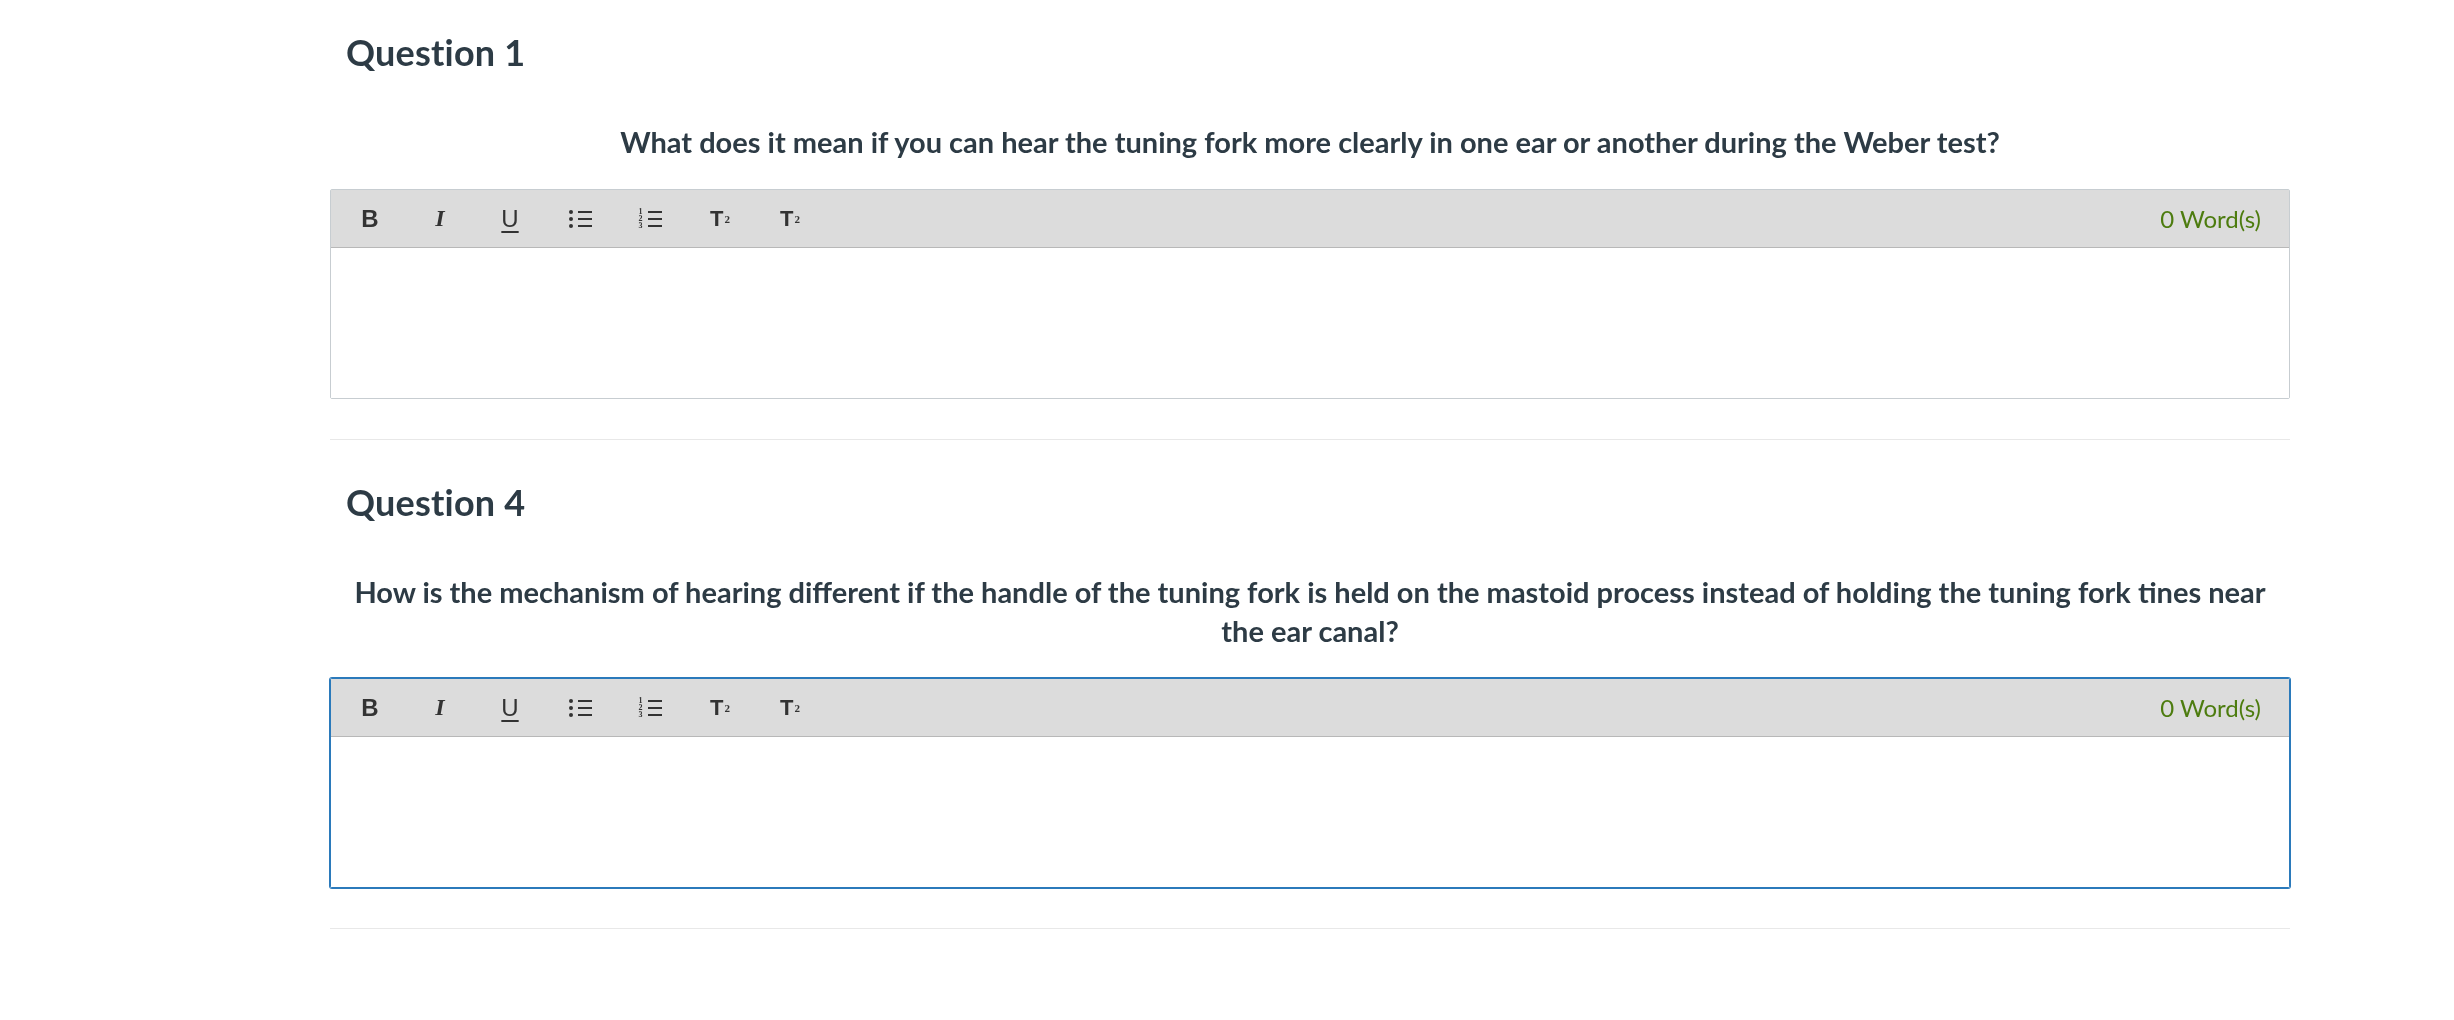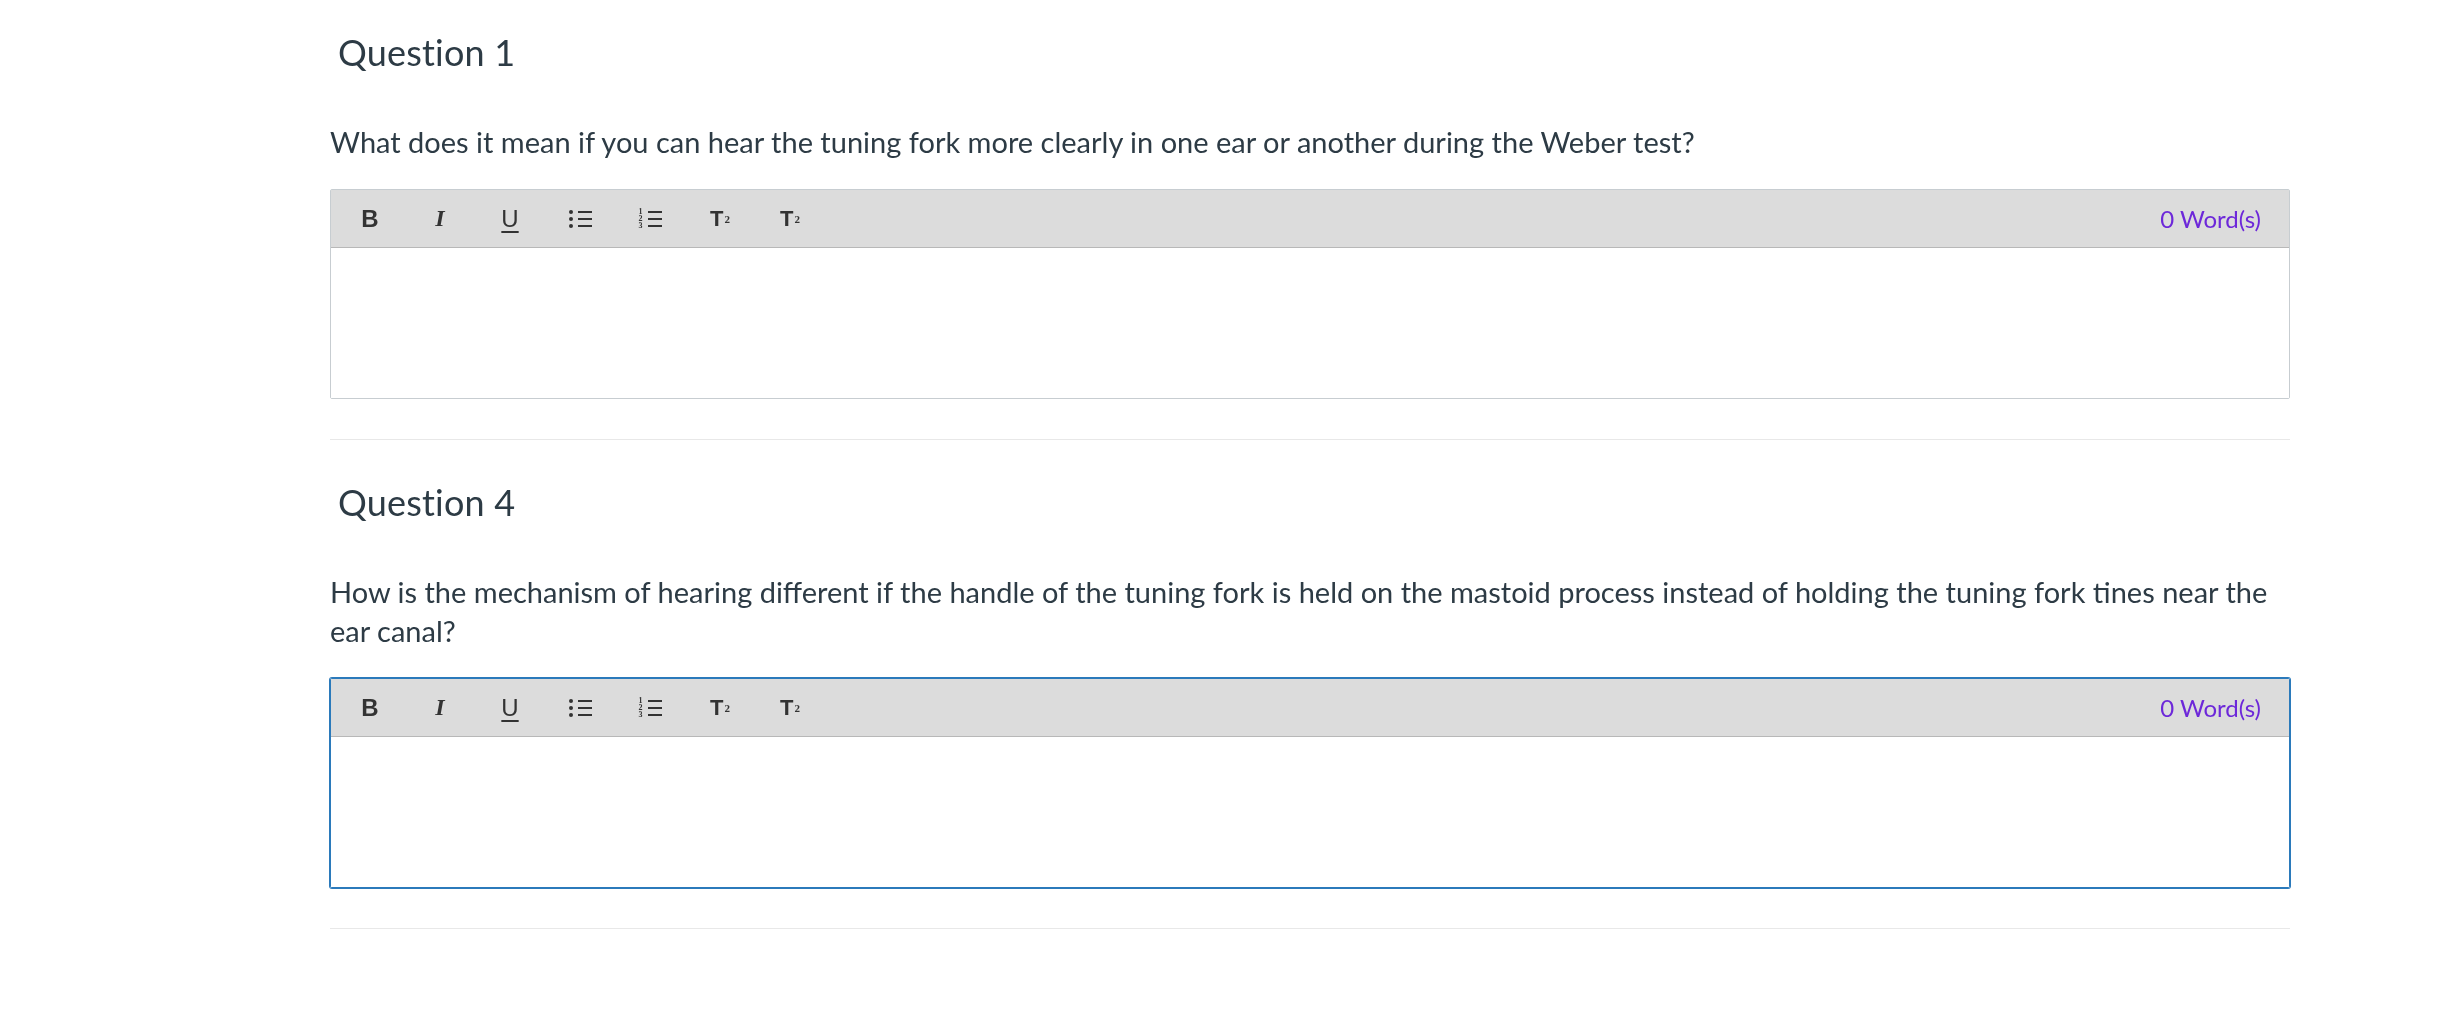--- a/index.html
+++ b/index.html
@@ -18,31 +18,32 @@
     margin-left: 330px;
     width: 1960px;
   }
   .question-block {
     padding-bottom: 40px;
     border-bottom: 1px solid #e8e8e8;
     margin-bottom: 40px;
   }
   .question-title {
     font-size: 36px;
-    font-weight: 400;
-    color: #2d3b45;
-    margin: 0 0 48px 8px;
+    font-weight: 700;
+    color: #2d3b45;
+    margin: 0 0 48px 16px;
     letter-spacing: 0.2px;
   }
   .question-prompt {
     font-size: 29px;
-    font-weight: 400;
+    font-weight: 700;
     color: #2d3b45;
     line-height: 1.35;
     margin: 0 0 28px 0;
+    text-align: center;
   }
   .editor {
     border: 1px solid #c7cdd1;
     border-radius: 2px;
   }
   .editor.focused {
     border-color: #2b7abb;
     box-shadow: 0 0 0 1px #2b7abb;
   }
   .toolbar {
@@ -72,21 +73,21 @@
   .tbtn .sub { font-size: 11px; vertical-align: sub; margin-left: 1px; font-weight: 700; }
   .tbtn .T { font-family: Arial, sans-serif; font-weight: 800; font-size: 22px; }
   .list-ic { display:inline-block; }
   .list-ic .row { display:flex; align-items:center; margin:3px 0; }
   .list-ic .dot  { width:4px; height:4px; background:#333; border-radius:50%; margin-right:5px; }
   .list-ic .num  { width:4px; height:4px; font-size:8px; line-height:4px; margin-right:5px; color:#333; font-weight:700; }
   .list-ic .line { width:14px; height:2px; background:#333; }
   .spacer { flex: 1; }
   .word-count {
     font-size: 24px;
-    color: #6d28d9;
+    color: #4d7c0f;
     padding-right: 18px;
     white-space: nowrap;
   }
   .editor-body {
     min-height: 150px;
     padding: 14px 18px;
     font-size: 26px;
     line-height: 1.4;
     color: #2d3b45;
     outline: none;

